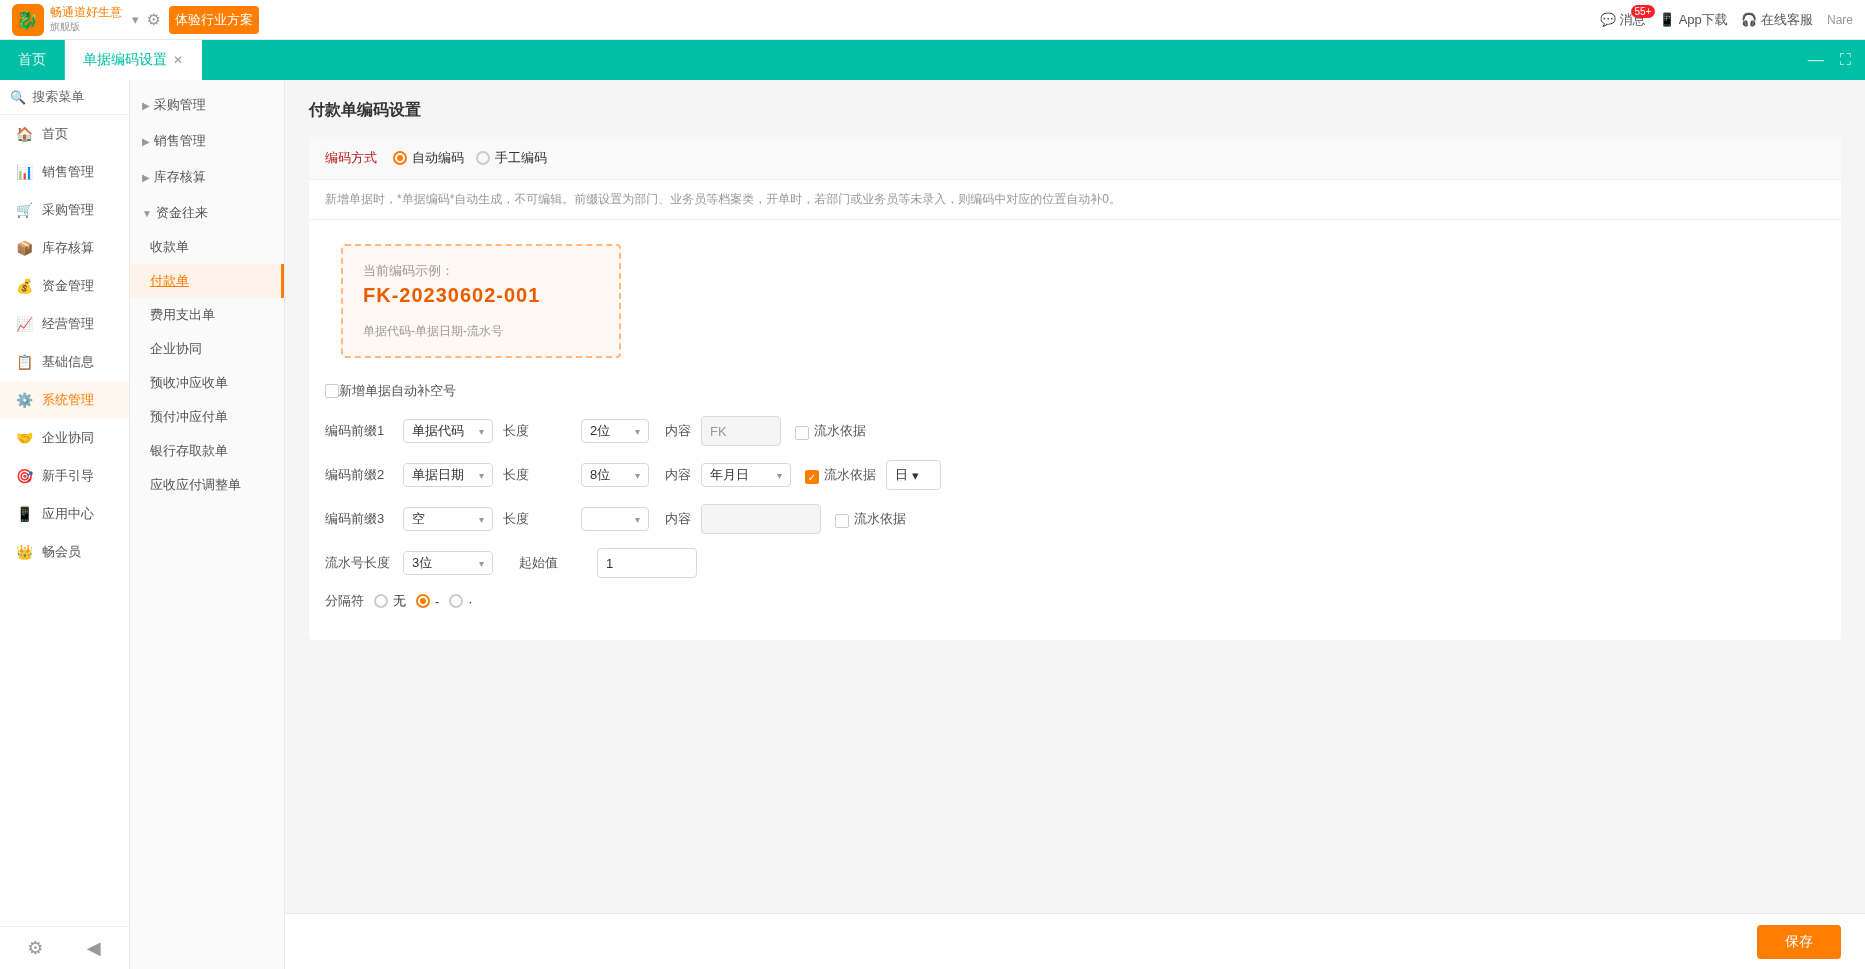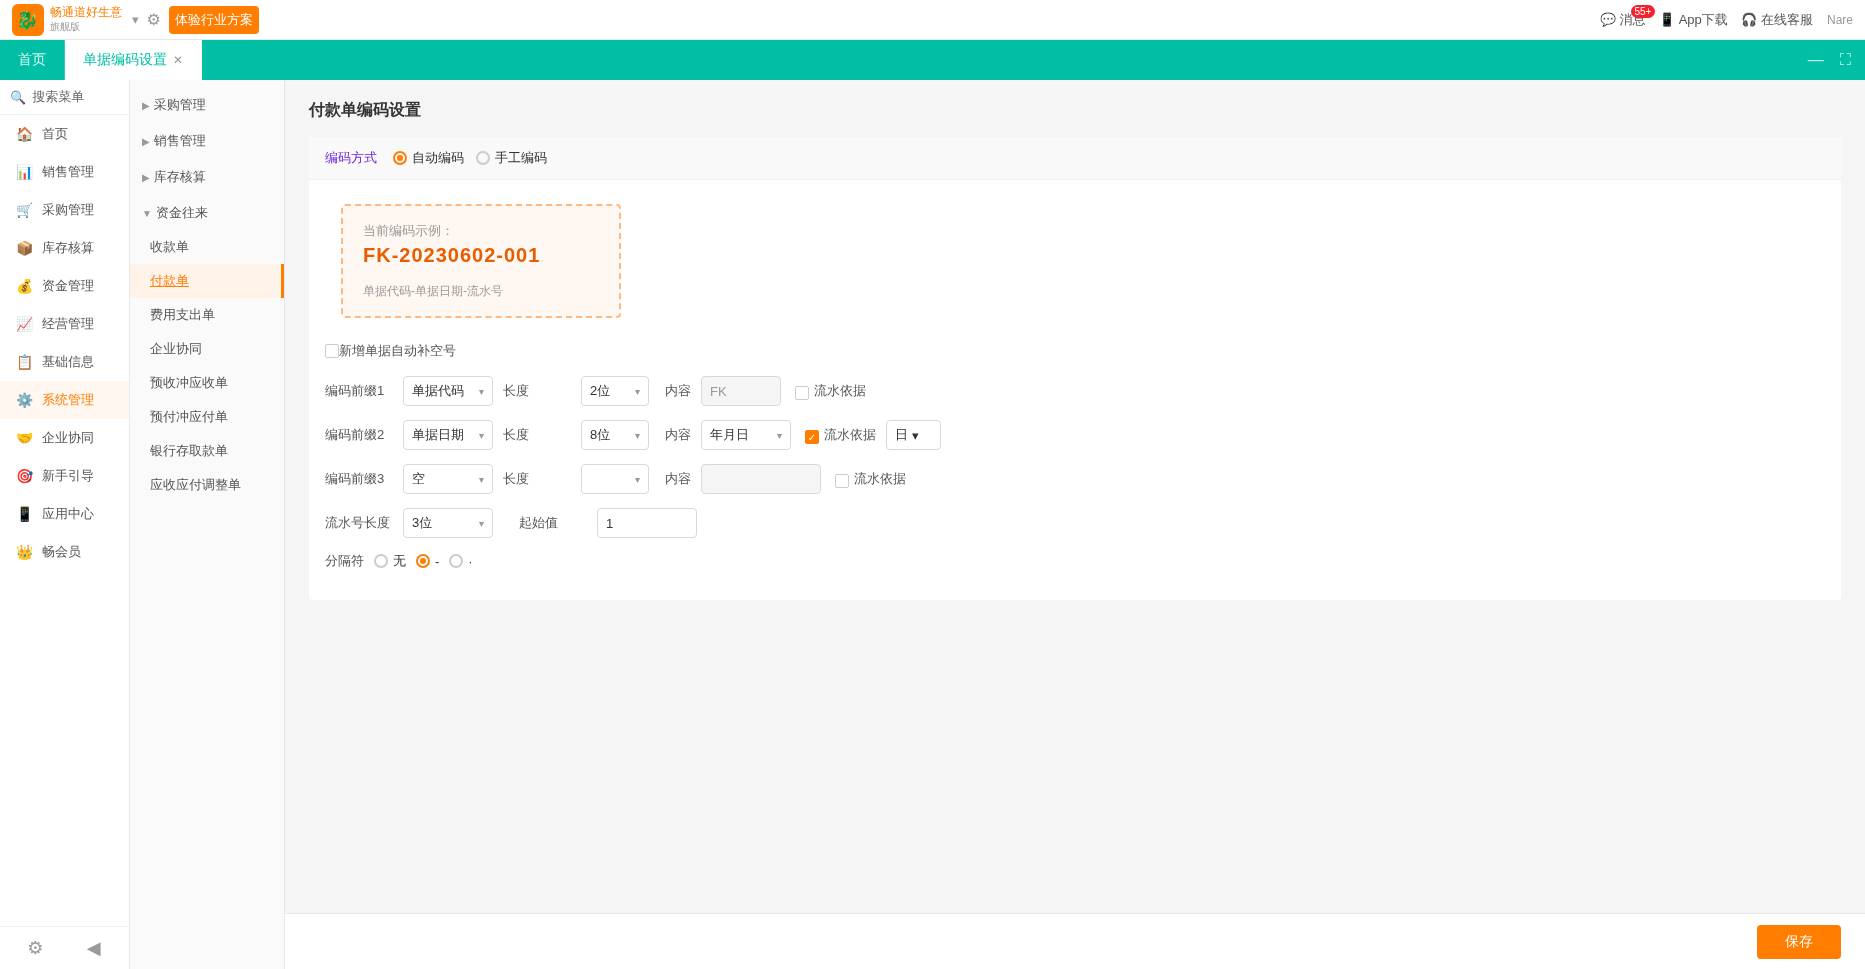--- a/index.html
+++ b/index.html
@@ -47,42 +47,42 @@
     .sec-item { padding: 8px 20px; font-size: 13px; color: #555; cursor: pointer; }
     .sec-item.active { background: #fff2e8; color: #ff7d00; font-weight: 500; border-right: 3px solid #ff7d00; text-decoration: underline; }
 
     
     .content { flex: 1; overflow-y: auto; padding: 20px 24px; background: #f5f5f5; }
     .page-title { font-size: 16px; font-weight: 600; color: #333; margin-bottom: 16px; }
 
     
     .settings-panel { background: #fff; border-radius: 4px; padding: 0; }
     .encoding-method-bar { padding: 12px 16px; background: #f9f9f9; border-bottom: 1px solid #f0f0f0; display: flex; align-items: center; gap: 16px; }
-    .encoding-label { font-size: 13px; color: #6d28d9; }
+    .encoding-label { font-size: 13px; color: #b91c1c; }
     .radio-group { display: flex; align-items: center; gap: 12px; }
     .radio-item { display: flex; align-items: center; gap: 5px; cursor: pointer; font-size: 13px; color: #333; }
     .radio-dot { width: 14px; height: 14px; border-radius: 50%; border: 2px solid #ccc; display: inline-flex; align-items: center; justify-content: center; }
     .radio-dot.checked { border-color: #ff7d00; }
     .radio-dot.checked::after { content: ''; width: 6px; height: 6px; border-radius: 50%; background: #ff7d00; display: block; }
 
     .hint-text { padding: 10px 16px; font-size: 12px; color: #999; line-height: 1.6; border-bottom: 1px solid #f0f0f0; }
 
     
     .preview-box { margin: 16px; border: 2px dashed #ffb880; border-radius: 4px; padding: 16px 20px; background: #fff8f2; display: inline-block; min-width: 280px; }
     .preview-code { font-size: 20px; font-weight: 700; color: #e85d00; letter-spacing: 1px; }
     .preview-desc { font-size: 12px; color: #999; margin-top: 16px; }
 
     
     .form-area { padding: 8px 16px 16px; }
     .checkbox-row { display: flex; align-items: center; margin-bottom: 16px; cursor: pointer; font-size: 13px; color: #555; }
     .checkbox-box { width: 14px; height: 14px; border: 1px solid #ccc; border-radius: 2px; display: inline-flex; align-items: center; justify-content: center; }
 
     .form-row { display: flex; align-items: center; gap: 10px; margin-bottom: 14px; flex-wrap: wrap; }
     .form-label { font-size: 13px; color: #555; min-width: 68px; }
-    .form-select { height: 30px; border: 1px solid #d9d9d9; border-radius: 4px; padding: 0 8px; font-size: 13px; display: flex; align-items: center; gap: 4px; cursor: pointer; background: #fff; position: relative; min-width: 90px; }
+    .form-select { height: 24px; border: 1px solid #d9d9d9; border-radius: 4px; padding: 0 8px; font-size: 13px; display: flex; align-items: center; gap: 4px; cursor: pointer; background: #fff; position: relative; min-width: 90px; }
     .form-select .arrow { margin-left: auto; color: #999; font-size: 10px; }
     .form-input { height: 30px; border: 1px solid #d9d9d9; border-radius: 4px; padding: 0 8px; font-size: 13px; min-width: 80px; color: #333; display: flex; align-items: center; }
     .form-input.disabled { background: #f5f5f5; color: #999; }
     .form-content-label { font-size: 13px; color: #555; margin-left: 6px; }
     .checkbox-inline { display: flex; align-items: flex-end; gap: 5px; font-size: 13px; color: #555; cursor: pointer; margin-left: 4px; }
     .checkbox-checked { width: 14px; height: 14px; border: 1px solid #ff7d00; border-radius: 2px; background: #ff7d00; display: inline-flex; align-items: center; justify-content: center; color: #fff; font-size: 10px; }
     .checkbox-unchecked { width: 14px; height: 14px; border: 1px solid #ccc; border-radius: 2px; display: inline-flex; align-items: center; justify-content: center; }
     .mini-select { height: 30px; border: 1px solid #d9d9d9; border-radius: 4px; padding: 0 8px; font-size: 13px; display: flex; align-items: center; gap: 4px; cursor: pointer; background: #fff; min-width: 55px; }
 
     .separator-row { display: flex; align-items: center; gap: 10px; }
@@ -254,20 +254,21 @@
               <span class="radio-dot checked"></span>
               <span>自动编码</span>
             </label>
             <label class="radio-item">
               <span class="radio-dot"></span>
               <span>手工编码</span>
             </label>
           </div>
         </div>
 
+        <div class="hint-text">新增单据时，*单据编码*自动生成，不可编辑。前缀设置为部门、业务员等档案类，开单时，若部门或业务员等未录入，则编码中对应的位置自动补0。</div>
 
         <div style="padding:8px 16px 0;">
           <div class="preview-box">
             <div style="font-size:13px;color:#999;margin-bottom:4px;">当前编码示例：</div>
             <div class="preview-code">FK-20230602-001</div>
             <div class="preview-desc">单据代码-单据日期-流水号</div>
           </div>
         </div>
 
         <div class="form-area">

